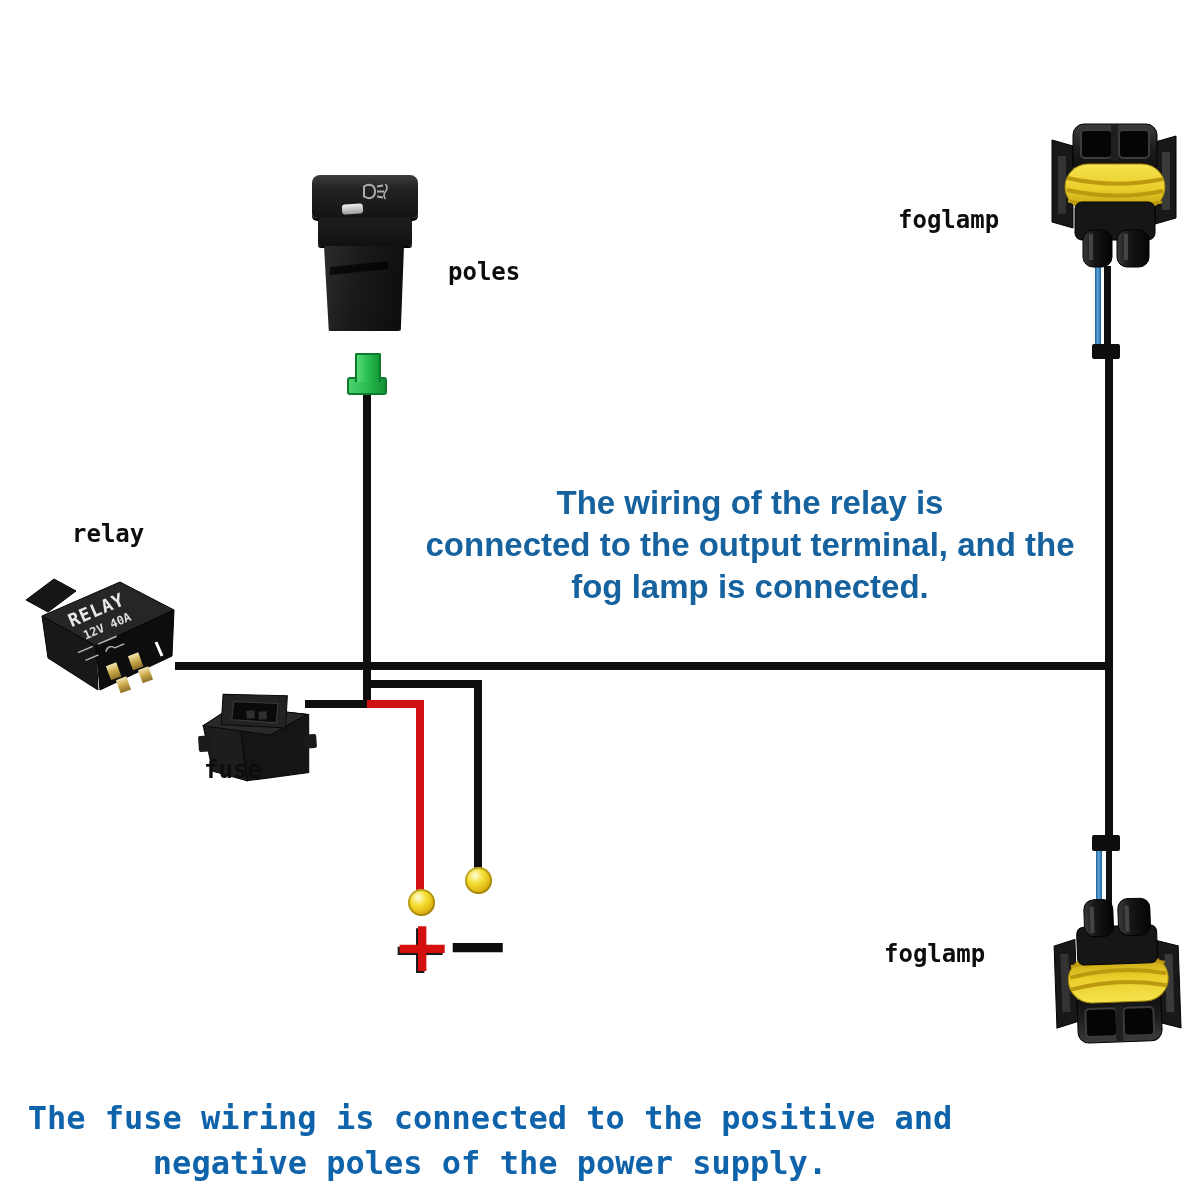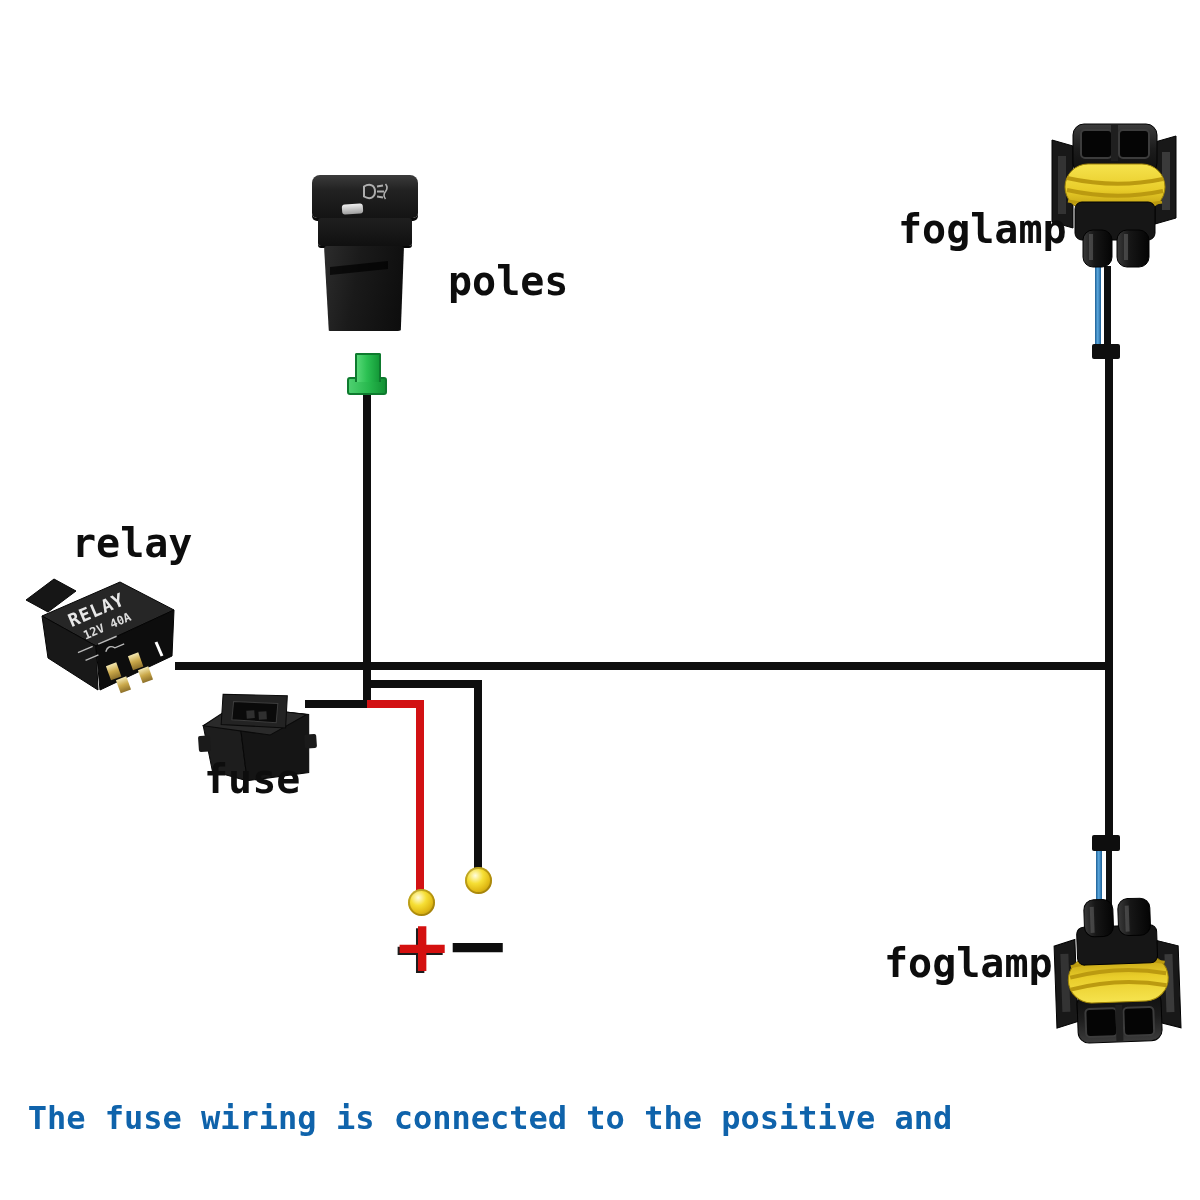--- a/index.html
+++ b/index.html
@@ -10,21 +10,21 @@
   .wire { position:absolute; background:#0e0e0e; }
   .wire.red { background:#d21113; }
   .wire.blue { background:linear-gradient(90deg,#1d5f95,#5aa7dd 45%,#1d5f95); }
   .ball {
     position:absolute; width:27px; height:27px; border-radius:50%;
     background: radial-gradient(circle at 38% 32%, #fffde0 0%, #f6df35 32%, #e3bd17 58%, #a57f06 100%);
     box-shadow: inset 0 0 0 2px rgba(110,82,0,.4);
   }
   .lbl {
     position:absolute; font-family:"DejaVu Sans Mono", monospace; font-weight:bold;
-    font-size:40px; color:#0d0d0d; white-space:nowrap; letter-spacing:0;
+    font-size:24px; color:#0d0d0d; white-space:nowrap; letter-spacing:0;
   }
   .note { position:absolute; text-align:center; font-weight:bold; white-space:nowrap; }
   .note-relay { font-family:"Liberation Sans", sans-serif; font-size:33px; line-height:42px; color:#15629f; }
   .note-fuse  { font-family:"DejaVu Sans Mono", monospace; font-size:32px; line-height:45px; color:#0f63ab; }
   .sym { position:absolute; font-family:"DejaVu Sans", sans-serif; font-weight:bold; text-align:center; }
   .sym-plus  { left:392px; top:910px; width:60px; line-height:72px; font-size:72px; color:#d4100f; text-shadow:-2px 2px 0 #1c1c1c; }
   .sym-minus { left:444px; top:906px; width:64px; line-height:80px; font-size:80px; color:#0d0d0d; }
 
   
   .switch-wrap { position:absolute; left:310px; top:173px; width:112px; height:160px; }
@@ -210,18 +210,24 @@
     <rect x="42" y="112" width="4" height="26" fill="#5d5d5d" opacity=".6"></rect>
     <rect x="77" y="112" width="4" height="26" fill="#5d5d5d" opacity=".6"></rect>
   </svg>
 
   <div class="lbl" style="left:448px;top:258px">poles</div>
   <div class="lbl" style="left:72px;top:520px">relay</div>
   <div class="lbl" style="left:204px;top:756px">fuse</div>
   <div class="lbl" style="left:898px;top:206px">foglamp</div>
   <div class="lbl" style="left:884px;top:940px">foglamp</div>
 
+  <div class="note note-relay" style="left:420px;top:482px;width:660px">
+    <div>The wiring of the relay is</div>
+    <div>connected to the output terminal, and the</div>
+    <div>fog lamp is connected.</div>
+  </div>
 
   <div class="note note-fuse" style="left:0px;top:1096px;width:980px">
     <div>The fuse wiring is connected to the positive and</div>
+    <div>negative poles of the power supply.</div>
   </div>
 
 </div>
 
 </body></html>

